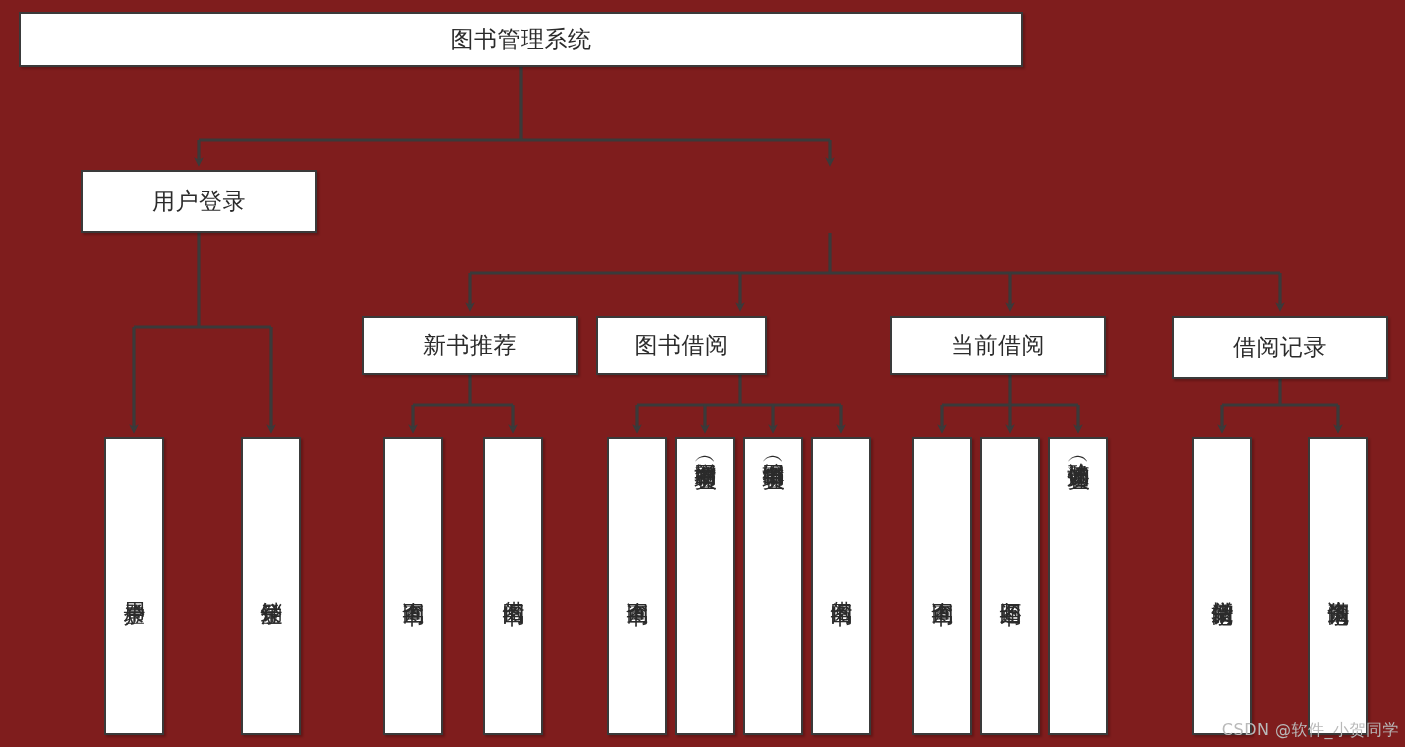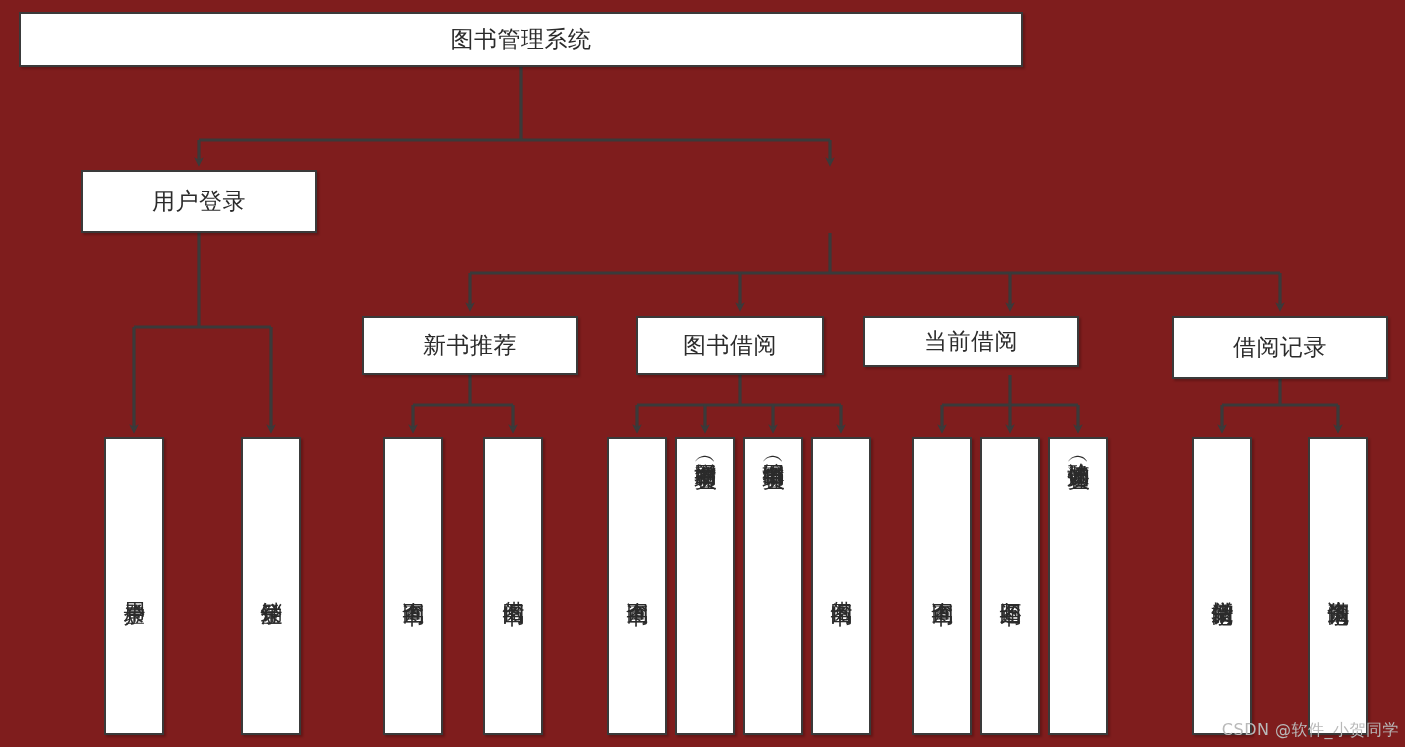--- a/index.html
+++ b/index.html
@@ -130,24 +130,24 @@
     <span class="label">图书管理系统</span>
   </div>
 
   <div class="node horiz" style="left:81px; top:170px; width:236px; height:63px;">
     <span class="label">用户登录</span>
   </div>
 
   <div class="node horiz" style="left:362px; top:316px; width:216px; height:59px;">
     <span class="label">新书推荐</span>
   </div>
-  <div class="node horiz" style="left:636px; top:316px; width:188px; height:59px;">
+  <div class="node horiz" style="left:596px; top:316px; width:171px; height:59px;">
     <span class="label">图书借阅</span>
   </div>
-  <div class="node horiz" style="left:863px; top:316px; width:216px; height:51px;">
+  <div class="node horiz" style="left:890px; top:316px; width:216px; height:59px;">
     <span class="label">当前借阅</span>
   </div>
   <div class="node horiz" style="left:1172px; top:316px; width:216px; height:63px;">
     <span class="label">借阅记录</span>
   </div>
 
   <div class="node vert centered" style="left:104px; top:437px; width:60px; height:298px;">
     <span class="label">用户登录</span>
   </div>
   <div class="node vert centered" style="left:241px; top:437px; width:60px; height:298px;">

